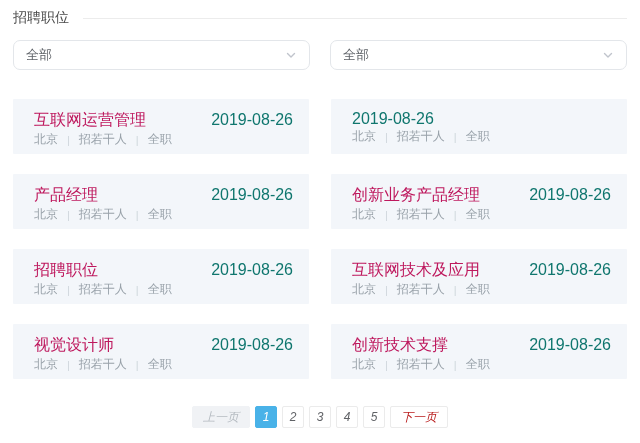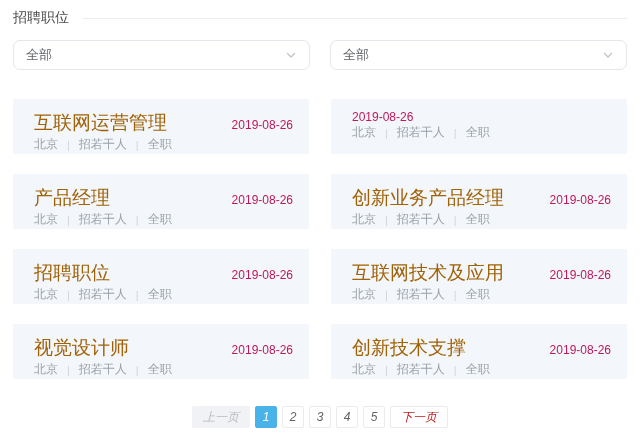--- a/index.html
+++ b/index.html
@@ -30,22 +30,22 @@
   .jobs-grid {
     margin-top: 29px;
     display: grid; grid-template-columns: 1fr 1fr;
     column-gap: 22px; row-gap: 20px;
   }
   .job-card {
     background: #f3f6fa; height: 55px; border-radius: 1px;
     padding: 11px 16px 0 21px; cursor: pointer;
   }
   .job-top { display: flex; justify-content: space-between; align-items: baseline; }
-  .job-title { font-size: 19px; color: #a16207; }
-  .job-date { font-size: 12px; color: #be185d; }
+  .job-title { font-size: 16px; color: #be185d; }
+  .job-date { font-size: 16px; color: #0f766e; }
   .job-meta { font-size: 12px; color: #98a1a9; display: flex; align-items: center; }
   .meta-sep { color: #cfd6dc; padding: 0 9px; font-size: 11px; }
 
   
   .pagination {
     margin-top: 27px; display: flex; justify-content: center; align-items: center; gap: 5px;
     font-size: 12px;
     font-style: italic;
   }
   .page-btn {

